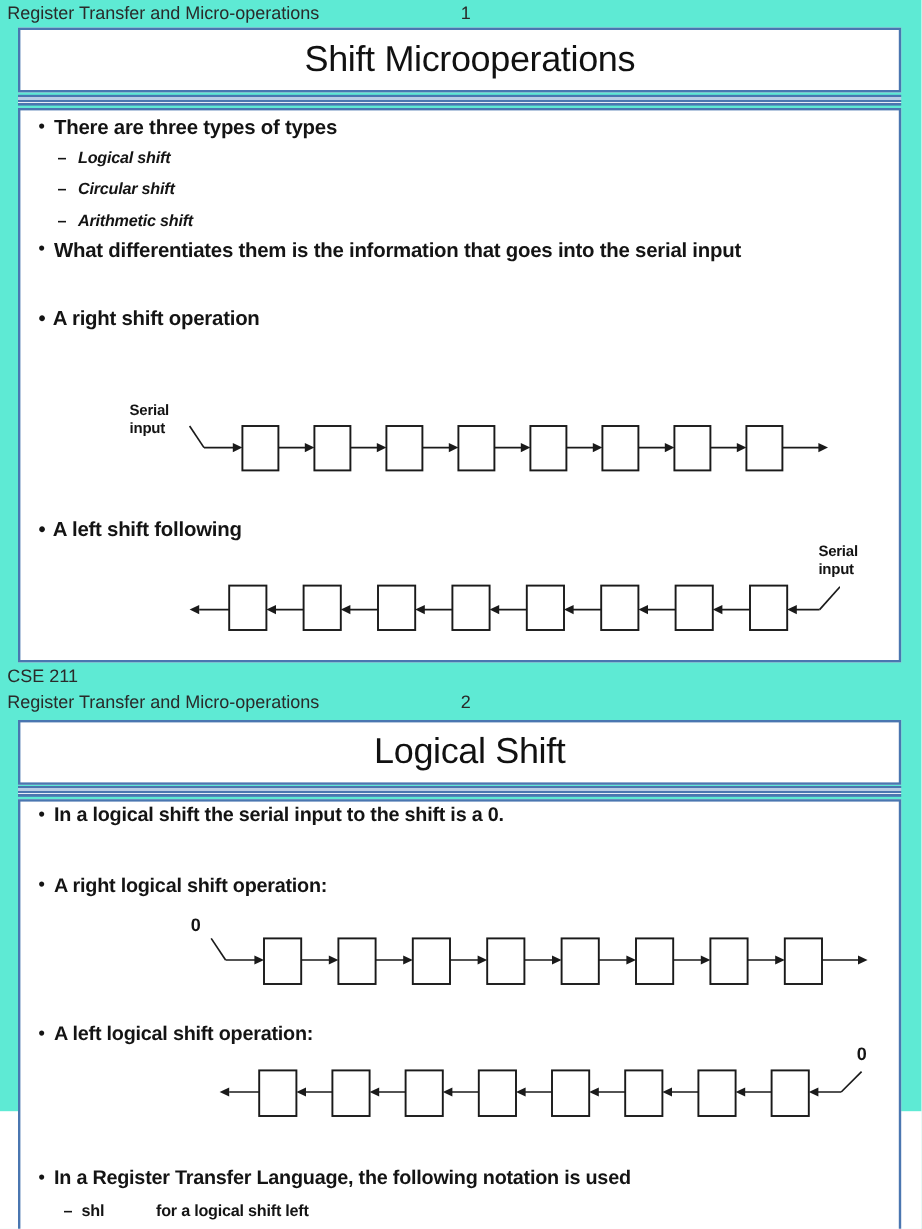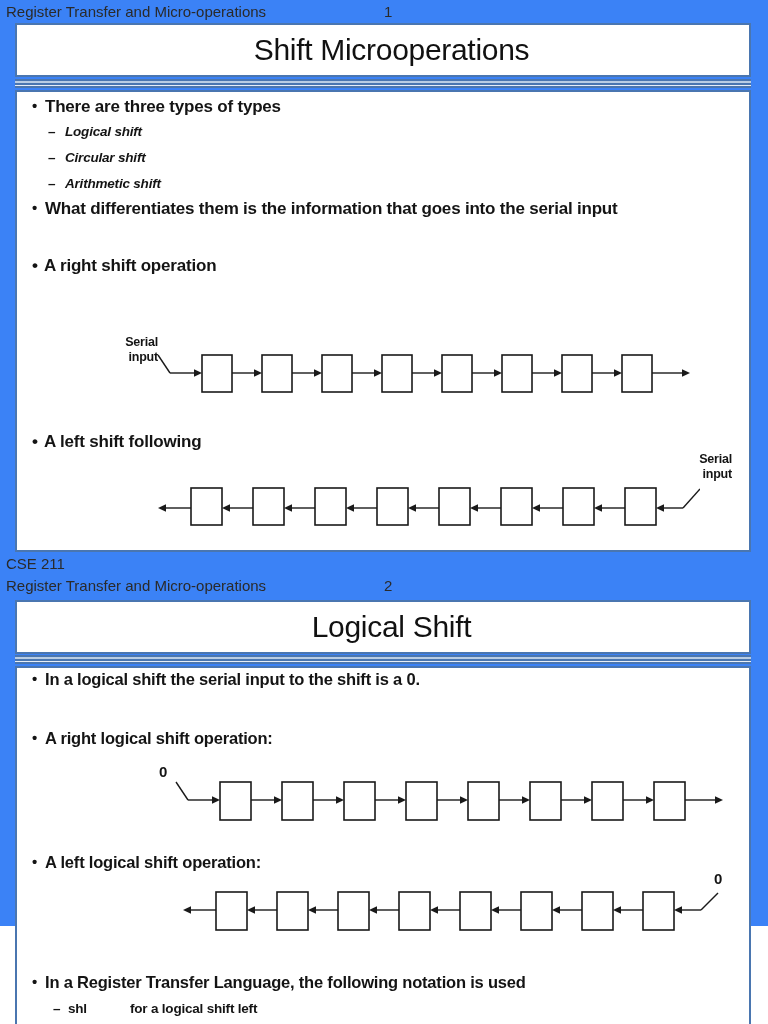--- a/index.html
+++ b/index.html
@@ -3,21 +3,21 @@
 <meta charset="utf-8">
 <style>
   :root{
     --blue:#4a76b0;
     --sep-light:#b9cde4;
     --ink:#141414;
   }
   html,body{margin:0;padding:0;background:#ffffff;}
   body{width:768px;height:1024px;overflow:hidden;
        font-family:"Liberation Sans", sans-serif;color:var(--ink);}
-  #page{position:relative;width:768px;height:926px;background:#3b82f6;}
+  #page{position:relative;width:768px;height:926px;background:#5eead4;}
 
   .hdr{position:absolute;left:6px;font-size:15px;color:#2a2a2a;white-space:nowrap;}
   .hdr .pnum{position:absolute;left:378px;top:0;}
 
   .tbox{position:absolute;left:15px;width:736px;box-sizing:border-box;
         border:2px solid var(--blue);background:#fff;
         display:flex;align-items:center;justify-content:center;}
   .tbox .ttl{font-size:30px;letter-spacing:-0.3px;color:#111;margin-left:17px;}
 
   .sep{position:absolute;left:15px;width:736px;height:9px;
@@ -35,21 +35,21 @@
         font-weight:bold;letter-spacing:-0.2px;white-space:nowrap;}
   .lvl1{font-size:17px;}
   .lvl1 .g{display:inline-block;width:13px;font-size:15px;}
   .lvl2{font-size:13.5px;}
   .lvl2 .g{display:inline-block;width:17px;font-weight:bold;}
   .lvl2 .it{font-style:italic;}
   .opline{font-size:17px;}
   .opline .g{display:inline-block;width:12px;}
 
   .serial{position:absolute;font-weight:bold;font-size:12.5px;line-height:1.18;
-          width:50px;letter-spacing:-0.2px;text-align:right;}
+          width:50px;letter-spacing:-0.2px;}
   .zero{position:absolute;font-weight:bold;font-size:15px;}
 
   .diag{position:absolute;}
 
   .notation .term{display:inline-block;width:62px;}
   .notation .g{display:inline-block;width:15px;}
 </style>
 </head>
 <body>
 

